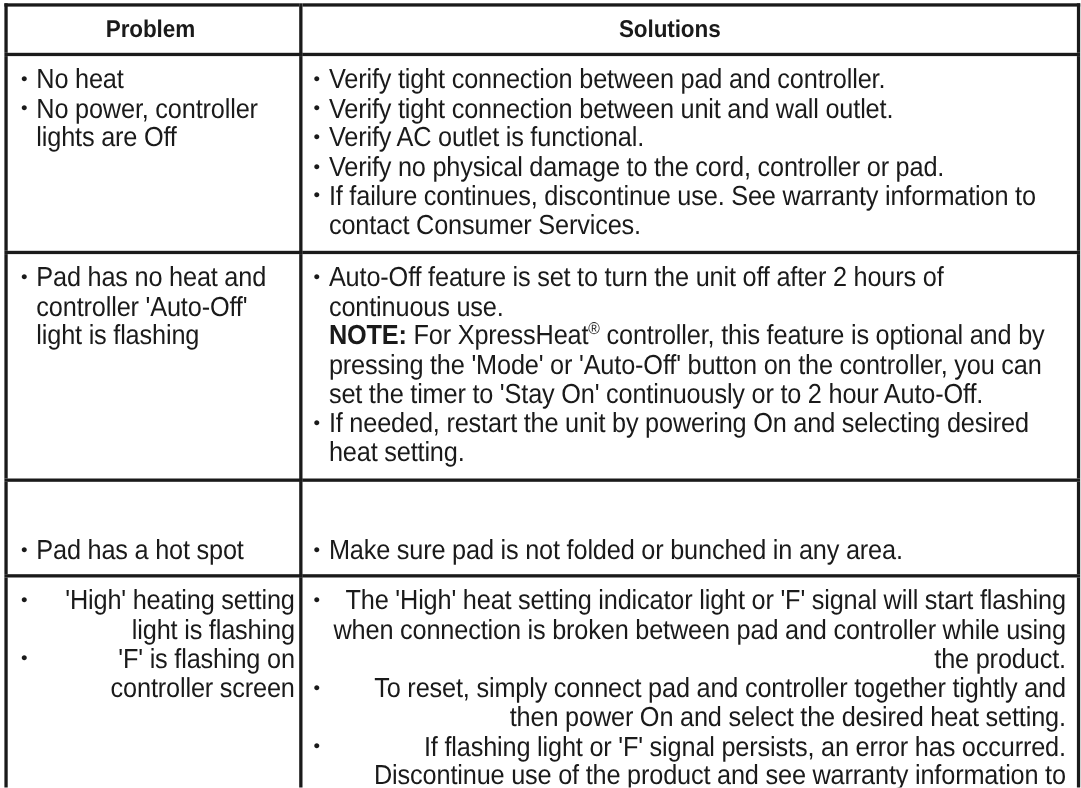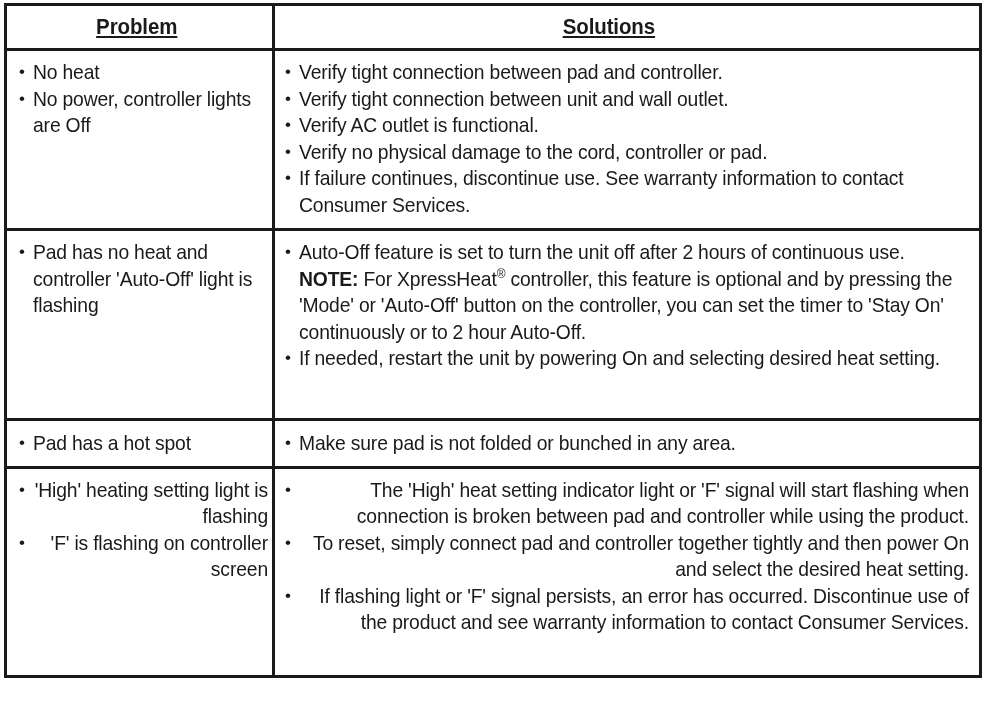--- a/index.html
+++ b/index.html
@@ -16,21 +16,20 @@
     color: #1a1a1a;
     -webkit-font-smoothing: antialiased;
   }
 
   .sheet {
     position: relative;
     width: 983px;
     height: 525px;
     box-sizing: border-box;
     padding: 3px 4px 4px 4px;
-    text-decoration: underline;
   }
 
   table.troubleshoot {
     width: 975px;
     border-collapse: collapse;
     table-layout: fixed;
     border: 3px solid #1a1a1a;
   }
 
   table.troubleshoot col.col-problem { width: 268px; }
@@ -84,21 +83,21 @@
   ul.bullets {
     list-style: none;
     margin: 0;
     padding: 0;
   }
 
   ul.bullets > li {
     position: relative;
     padding-left: 14px;
     margin: 0 0 0 0;
-    font-size: 21px;
+    font-size: 25px;
     line-height: 26.5px;
     letter-spacing: -0.15px;
     word-spacing: -0.2px;
   }
 
   ul.bullets > li::before {
     content: "\2022";
     position: absolute;
     left: 0;
     top: 0;
@@ -119,21 +118,21 @@
 
   sup.reg {
     font-size: 0.62em;
     vertical-align: super;
     line-height: 0;
   }
 
   
   .row-1 .cell-inner { min-height: 158px; box-sizing: border-box; }
   .row-2 .cell-inner { min-height: 187px; box-sizing: border-box; }
-  .row-3 .cell-inner { min-height: 34px;  box-sizing: border-box; padding-top: 9px; padding-bottom: 9px;}
+  .row-3 .cell-inner { min-height: 34px;  box-sizing: border-box; padding-top: 9px; padding-bottom: 9px; margin-top: 40px;}
   .row-4 .cell-inner { min-height: 206px; box-sizing: border-box; text-align: right; }
 </style>
 </head>
 <body>
 
 <div class="sheet">
   <table class="troubleshoot">
     <colgroup>
       <col class="col-problem">
       <col class="col-solutions">

